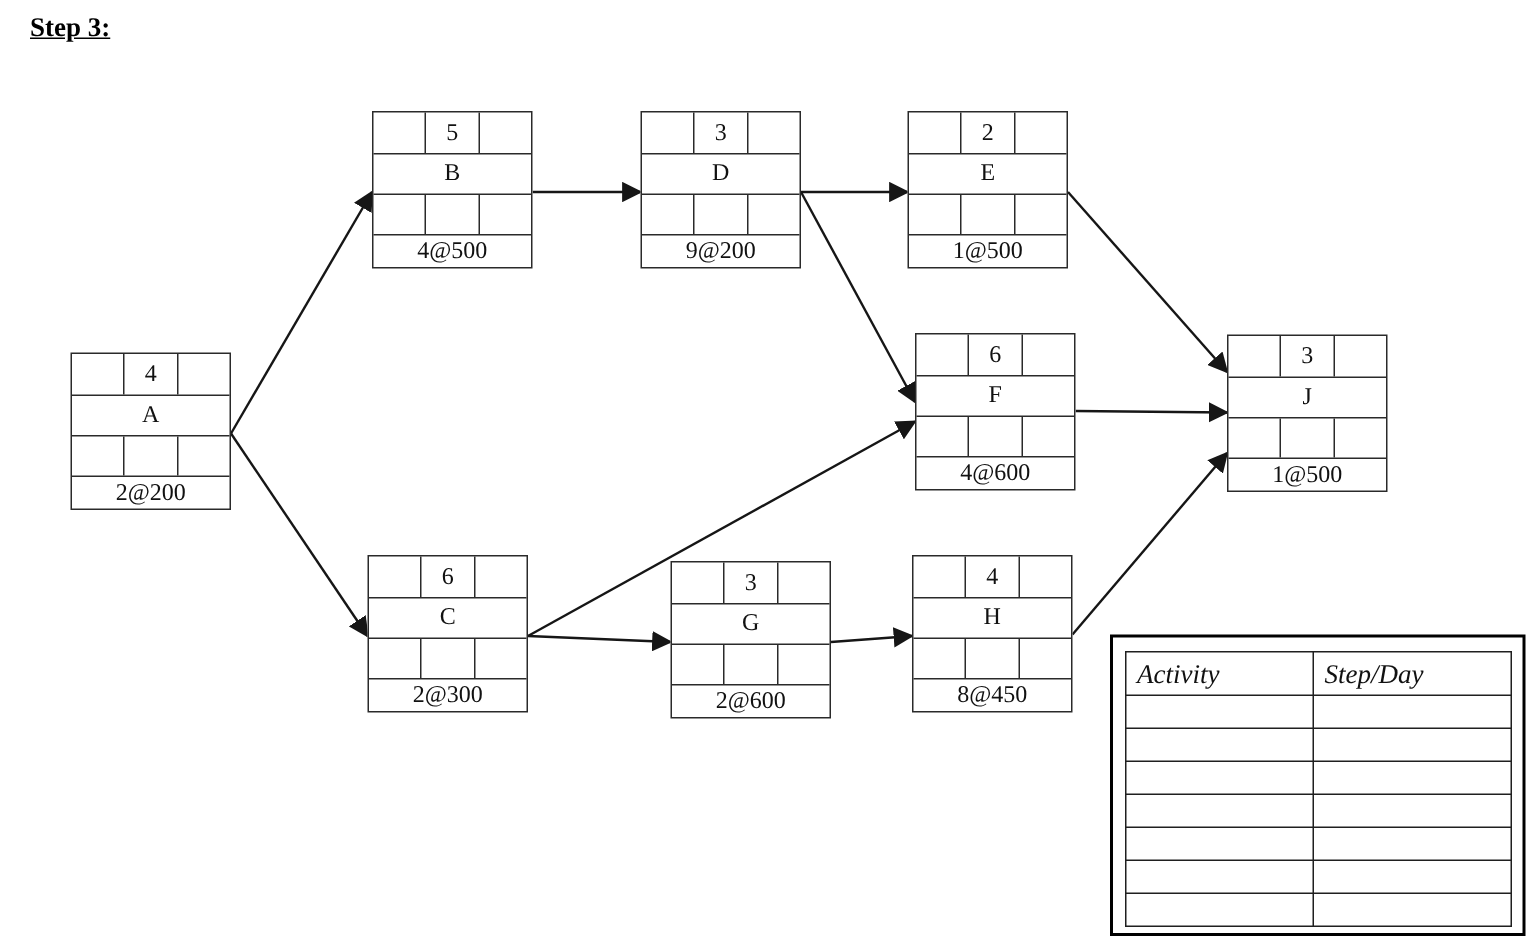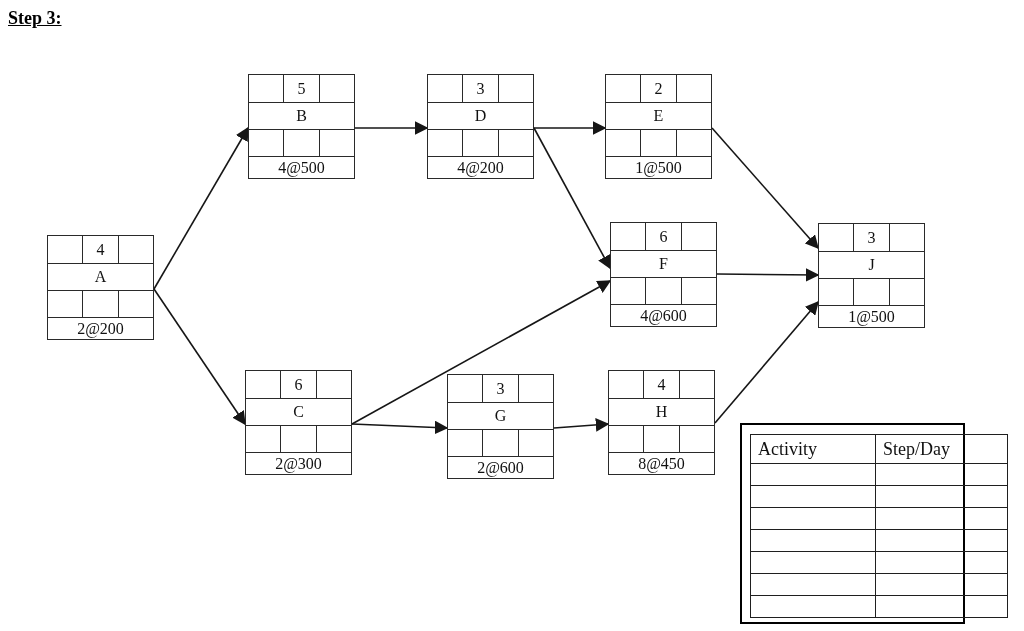--- a/index.html
+++ b/index.html
@@ -6,21 +6,21 @@
   body {
     width: 1024px; height: 631px;
     background: #ffffff;
     position: relative;
     font-family: "Liberation Serif", "DejaVu Serif", serif;
     color: #111;
     overflow: hidden;
   }
   .page-title {
     position: absolute;
-    left: 8px; top: 8px;
+    left: 20px; top: 8px;
     font-size: 18px;
     font-weight: bold;
     text-decoration: underline;
     color: #000;
   }
   #diagram { position: absolute; left: 0; top: 0; width: 1024px; height: 631px; }
   #edges { position: absolute; left: 0; top: 0; width: 1024px; height: 631px; }
   #edges path.edge { stroke: #161616; stroke-width: 1.6; fill: none; }
 
   .node {
@@ -41,24 +41,25 @@
   .node .cell {
     flex: 1;
     display: flex; align-items: center; justify-content: center;
     box-sizing: border-box;
   }
   .node .cell + .cell { border-left: 1.6px solid #2a2a2a; }
 
   .cost-table-frame {
     position: absolute;
     left: 740px; top: 423px;
-    width: 225px; height: 201px;
+    width: 277px; height: 201px;
     box-sizing: border-box;
     border: 2px solid #000;
     background: #fff;
+    font-style: italic;
   }
   table.cost-table {
     position: absolute;
     left: 8px; top: 9px;
     width: 257px;
     border-collapse: collapse;
     table-layout: fixed;
   }
   table.cost-table th, table.cost-table td {
     border: 1.6px solid #1f1f1f;
@@ -133,21 +134,21 @@
         <span class="cell"></span>
         <span class="cell">3</span>
         <span class="cell"></span>
       </div>
       <div class="row full">D</div>
       <div class="row cells3">
         <span class="cell"></span>
         <span class="cell"></span>
         <span class="cell"></span>
       </div>
-      <div class="row cost-row">4@200</div>
+      <div class="row cost-row">9@200</div>
     </div>
     <div class="node" style="left: 605px; top: 74px;">
       <div class="row cells3">
         <span class="cell"></span>
         <span class="cell">2</span>
         <span class="cell"></span>
       </div>
       <div class="row full">E</div>
       <div class="row cells3">
         <span class="cell"></span>

